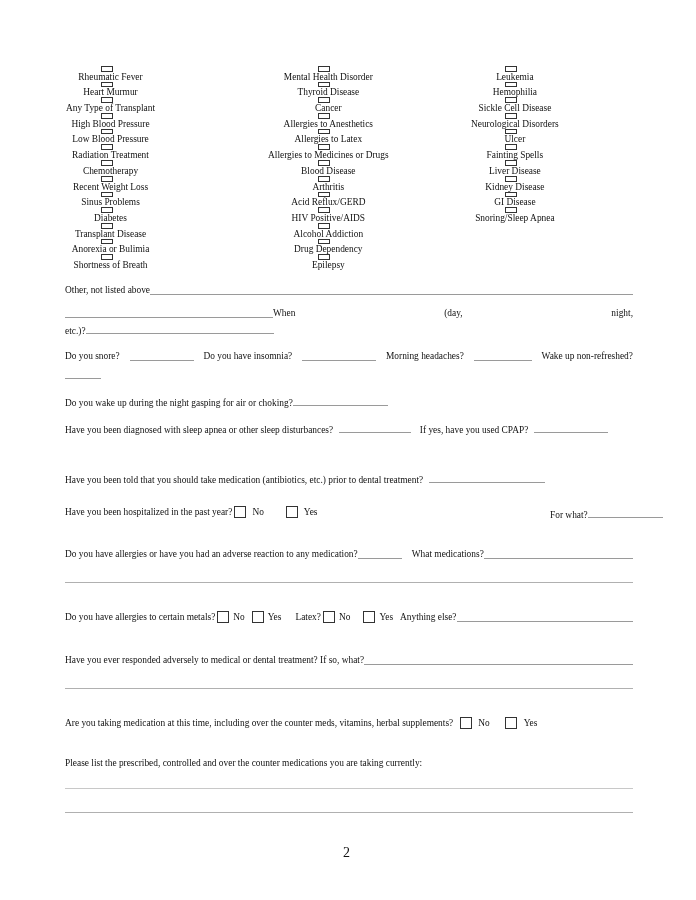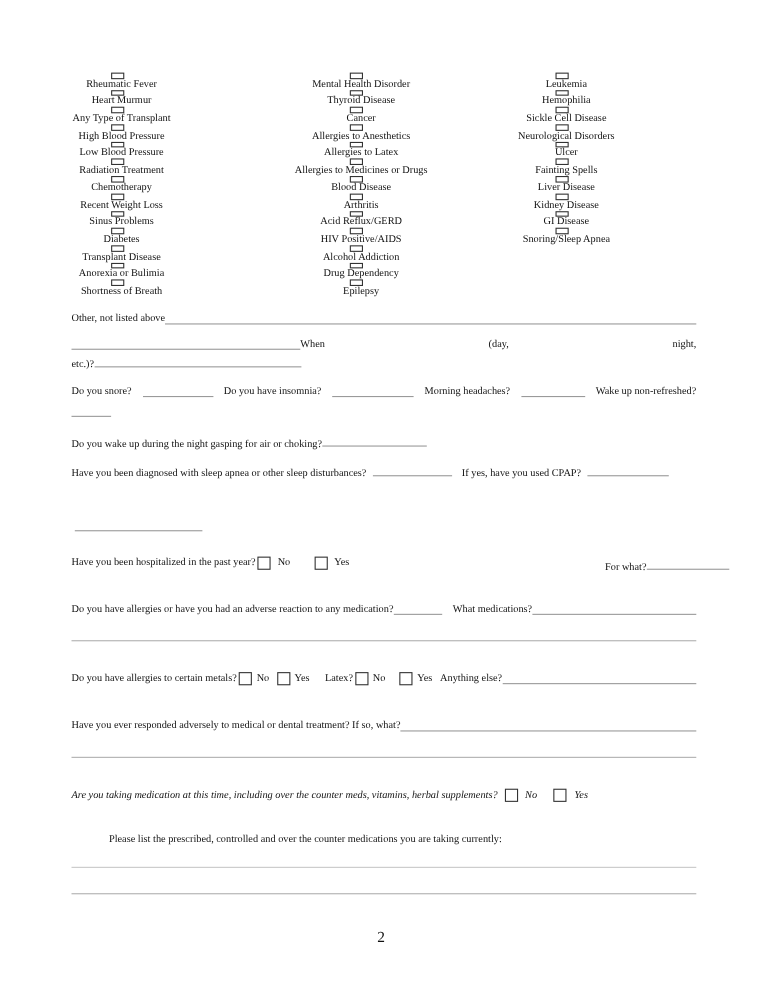--- a/index.html
+++ b/index.html
@@ -208,20 +208,21 @@
 </div>
 
 <div class="abs" style="left:65px; top:423px;">
   <span>Have you been diagnosed with sleep apnea or other sleep disturbances?</span>
   <span class="line" style="width:72px; margin-left:4px;"></span>
   <span style="margin-left:6px;">If yes, have you used CPAP?</span>
   <span class="line" style="width:74px; margin-left:3px;"></span>
 </div>
 
 <div class="abs" style="left:65px; top:473px;">
+  <span>Have you been told that you should take medication (antibiotics, etc.) prior to dental treatment?</span>
   <span class="line" style="width:116px; margin-left:3px;"></span>
 </div>
 
 <div class="abs" style="left:65px; top:506px; display:flex; align-items:center;justify-content:center;">
   <span>Have you been hospitalized in the past year?</span>
   <span class="cb" style="margin-left:2px;"></span>
   <span style="margin-left:6px;">No</span>
   <span class="cb" style="margin-left:22px;"></span>
   <span style="margin-left:6px;">Yes</span>
 </div>
@@ -251,25 +252,25 @@
   <span style="margin-left:7px;">Anything else?</span>
   <span class="line" style="flex:1;"></span>
 </div>
 
 <div class="abs" style="left:65px; top:655px; width:568px; display:flex;">
   <span>Have you ever responded adversely to medical or dental treatment? If so, what?</span>
   <span class="line" style="flex:1;"></span>
 </div>
 <div class="hline" style="left:65px; width:568px; top:688px;"></div>
 
-<div class="abs" style="left:65px; top:717px; display:flex; align-items:center;font-style:italic;">
+<div class="abs" style="left:65px; top:717px; display:flex; align-items:center;">
   <span>Are you taking medication at this time, including over the counter meds, vitamins, herbal supplements?</span>
   <span class="cb" style="margin-left:7px;"></span>
   <span style="margin-left:6px;">No</span>
   <span class="cb" style="margin-left:15px;"></span>
   <span style="margin-left:7px;">Yes</span>
 </div>
 
-<div class="abs" style="left:65px; top:758px;margin-left:34px;">Please list the prescribed, controlled and over the counter medications you are taking currently:</div>
+<div class="abs" style="left:65px; top:758px;">Please list the prescribed, controlled and over the counter medications you are taking currently:</div>
 <div class="hline thick" style="left:65px; width:568px; top:788px;"></div>
 <div class="hline" style="left:65px; width:568px; top:812px;"></div>
 
 <div class="abs pagenum" style="left:343px; top:845px;">2</div>
 
 </body></html>

